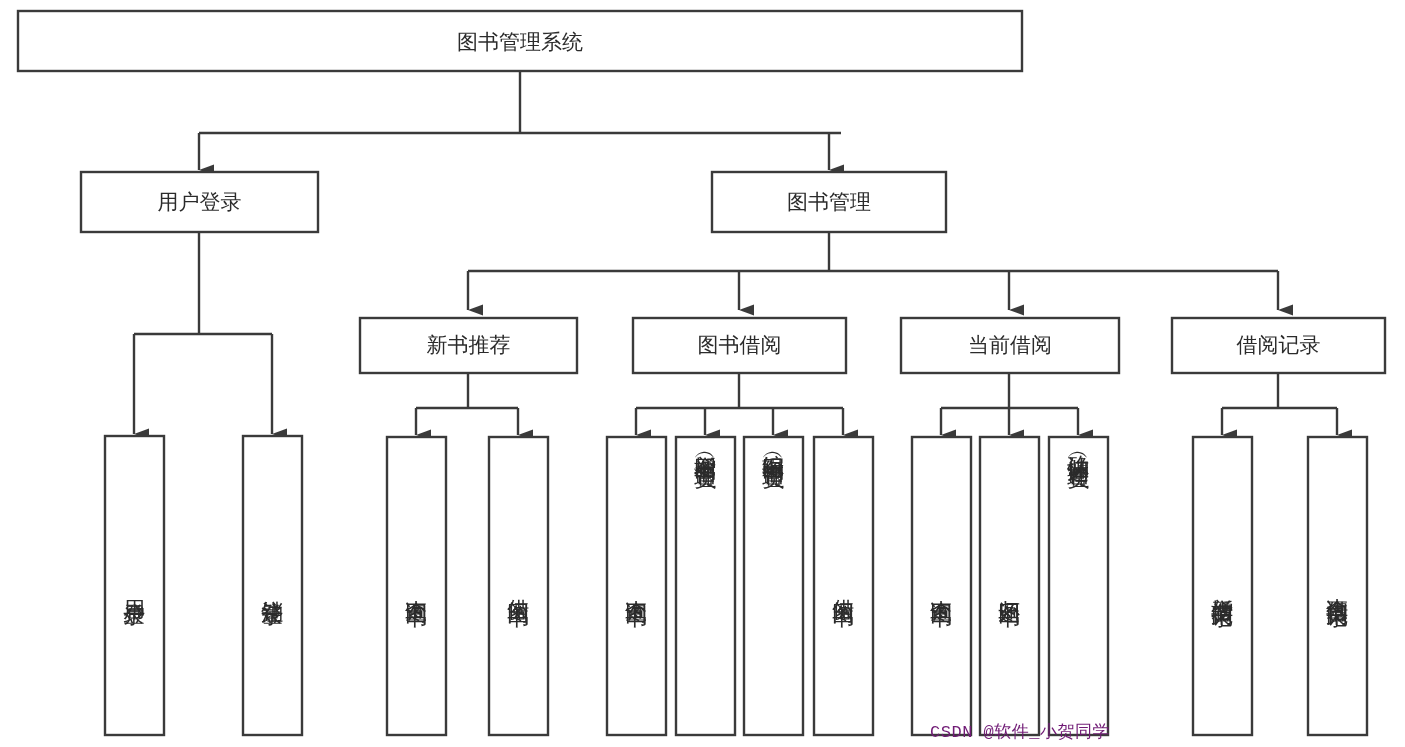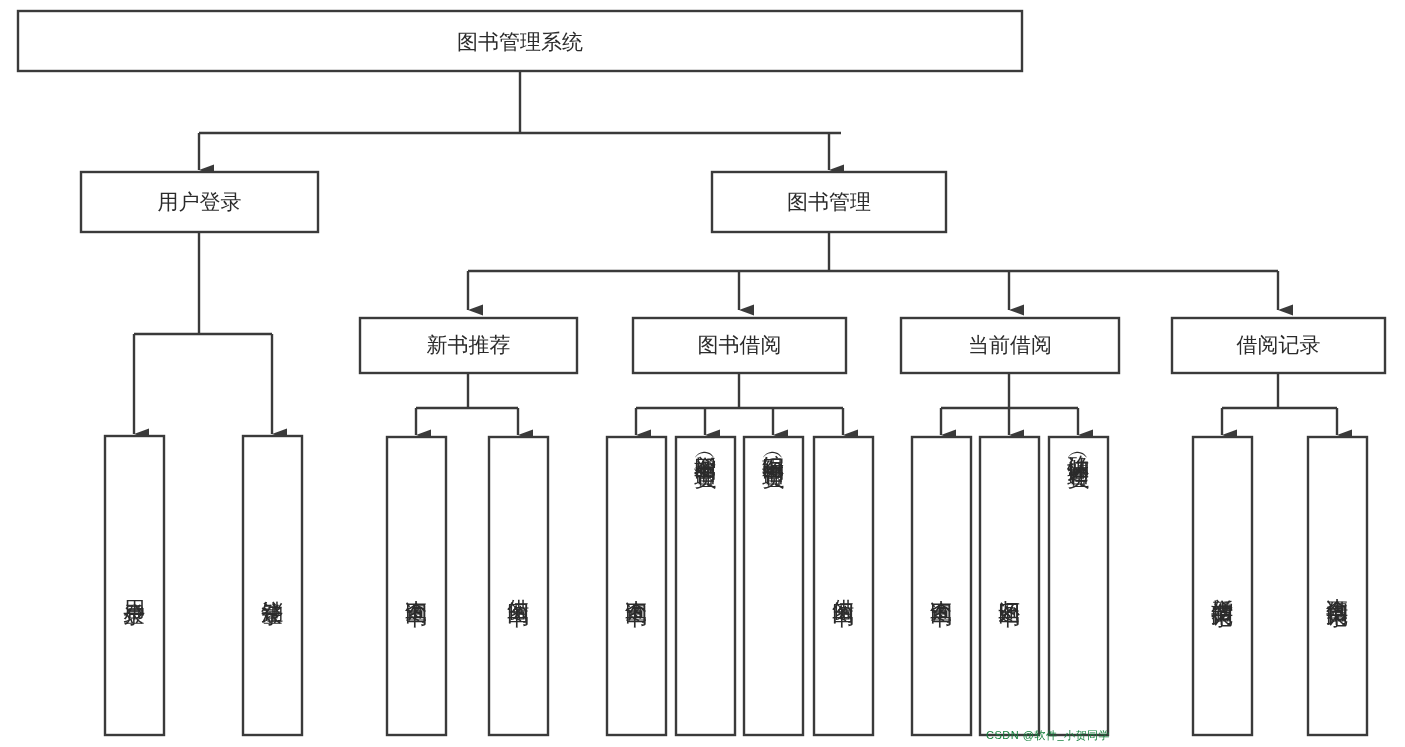--- a/index.html
+++ b/index.html
@@ -64,23 +64,23 @@
     line-height: 1.06;
     color: #2b2b2b;
     letter-spacing: 2px;
     white-space: nowrap;
     text-align: center;
   }
   .watermark {
     position: absolute;
     right: 8px;
     bottom: 4px;
-    font-family: Liberation Sans, sans-serif;
-    font-size: 11px;
-    color: #15803d;
+    font-family: Liberation Mono, monospace;
+    font-size: 17px;
+    color: #701a75;
     letter-spacing: 0.5px;
     white-space: nowrap;
   }
 </style>
 </head>
 <body>
 
 <div id="diagram-root">
 
   <svg class="diagram-canvas" viewBox="0 0 1405 747">

